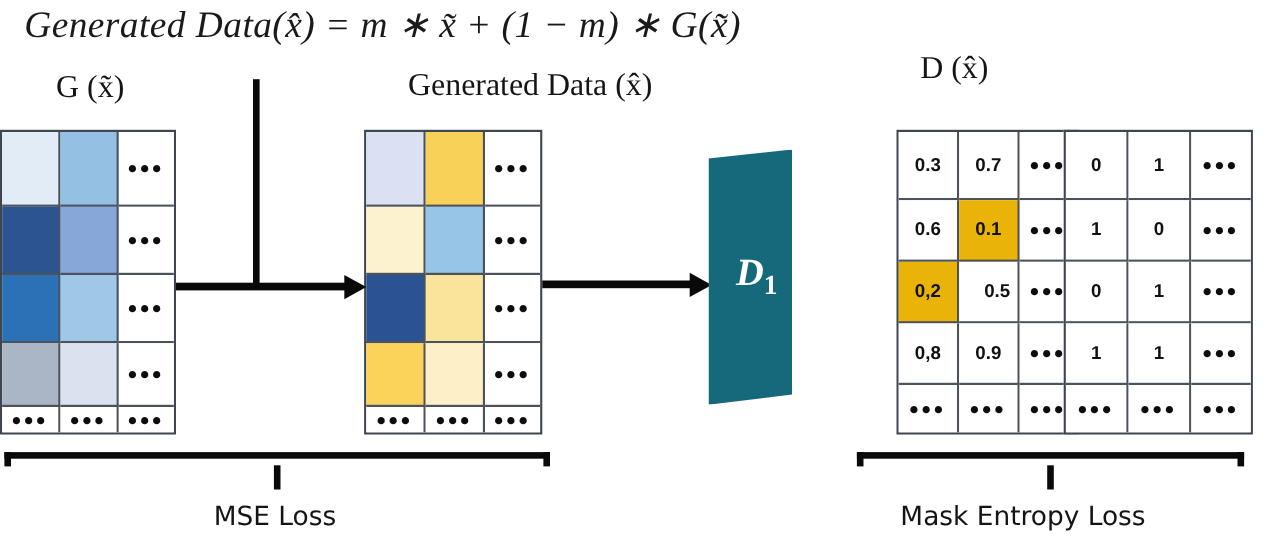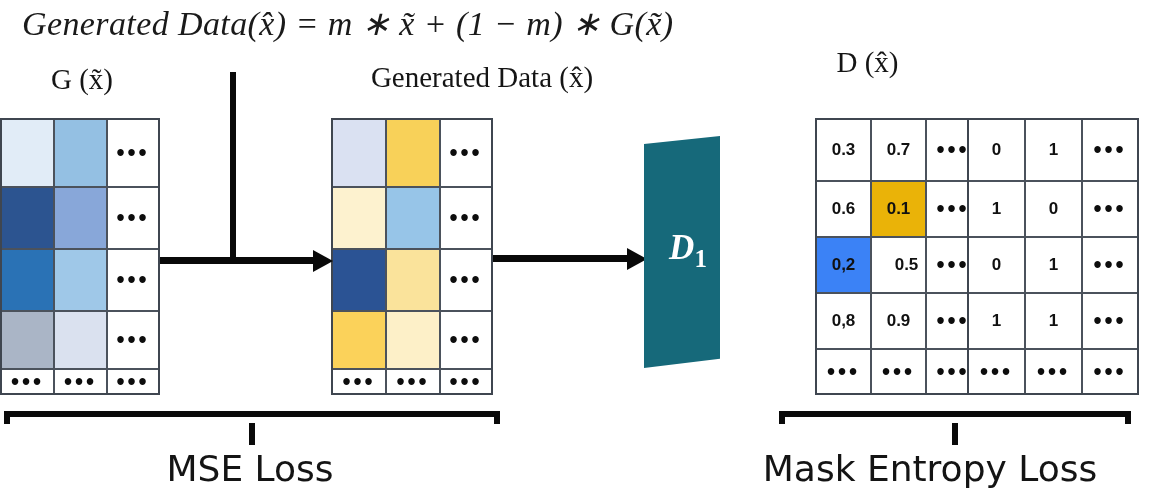--- a/index.html
+++ b/index.html
@@ -163,21 +163,21 @@
   }
   .bracket-stem {
     position: absolute;
     width: 6px;
     height: 22px;
     background: #0a0a0a;
   }
   .loss-label {
     position: absolute;
     font-family: "DejaVu Sans", sans-serif;
-    font-size: 36px;
+    font-size: 24px;
     color: #141414;
     text-align: center;
     white-space: nowrap;
     line-height: 44px;
   }
   #brk-mse       { left: 4px;   top: 411px; width: 496px; }
   #brk-mse-stem  { left: 249px; top: 423px; }
   #lbl-mse       { left: 80px;  top: 447px; width: 340px; }
 
   #brk-ce        { left: 779px; top: 411px; width: 352px; }
@@ -261,21 +261,21 @@
       <div class="cell" style="background: rgb(255, 255, 255);">0.3</div>
       <div class="cell" style="background: rgb(255, 255, 255);">0.7</div>
       <div class="cell lastcol" style="background: rgb(255, 255, 255);">
         <span class="dots">•••</span>
       </div>
       <div class="cell" style="background: rgb(255, 255, 255);">0.6</div>
       <div class="cell" style="background: #eab308;">0.1</div>
       <div class="cell lastcol" style="background: rgb(255, 255, 255);">
         <span class="dots">•••</span>
       </div>
-      <div class="cell" style="background: #3b82f6;">0,2</div>
+      <div class="cell" style="background: #eab308;">0,2</div>
       <div class="cell" style="background: rgb(255, 255, 255); padding-left: 16px;">0.5</div>
       <div class="cell lastcol" style="background: rgb(255, 255, 255);">
         <span class="dots">•••</span>
       </div>
       <div class="cell" style="background: rgb(255, 255, 255);">0,8</div>
       <div class="cell" style="background: rgb(255, 255, 255);">0.9</div>
       <div class="cell lastcol" style="background: rgb(255, 255, 255);">
         <span class="dots">•••</span>
       </div>
       <div class="cell lastrow" style="background: rgb(255, 255, 255);">

